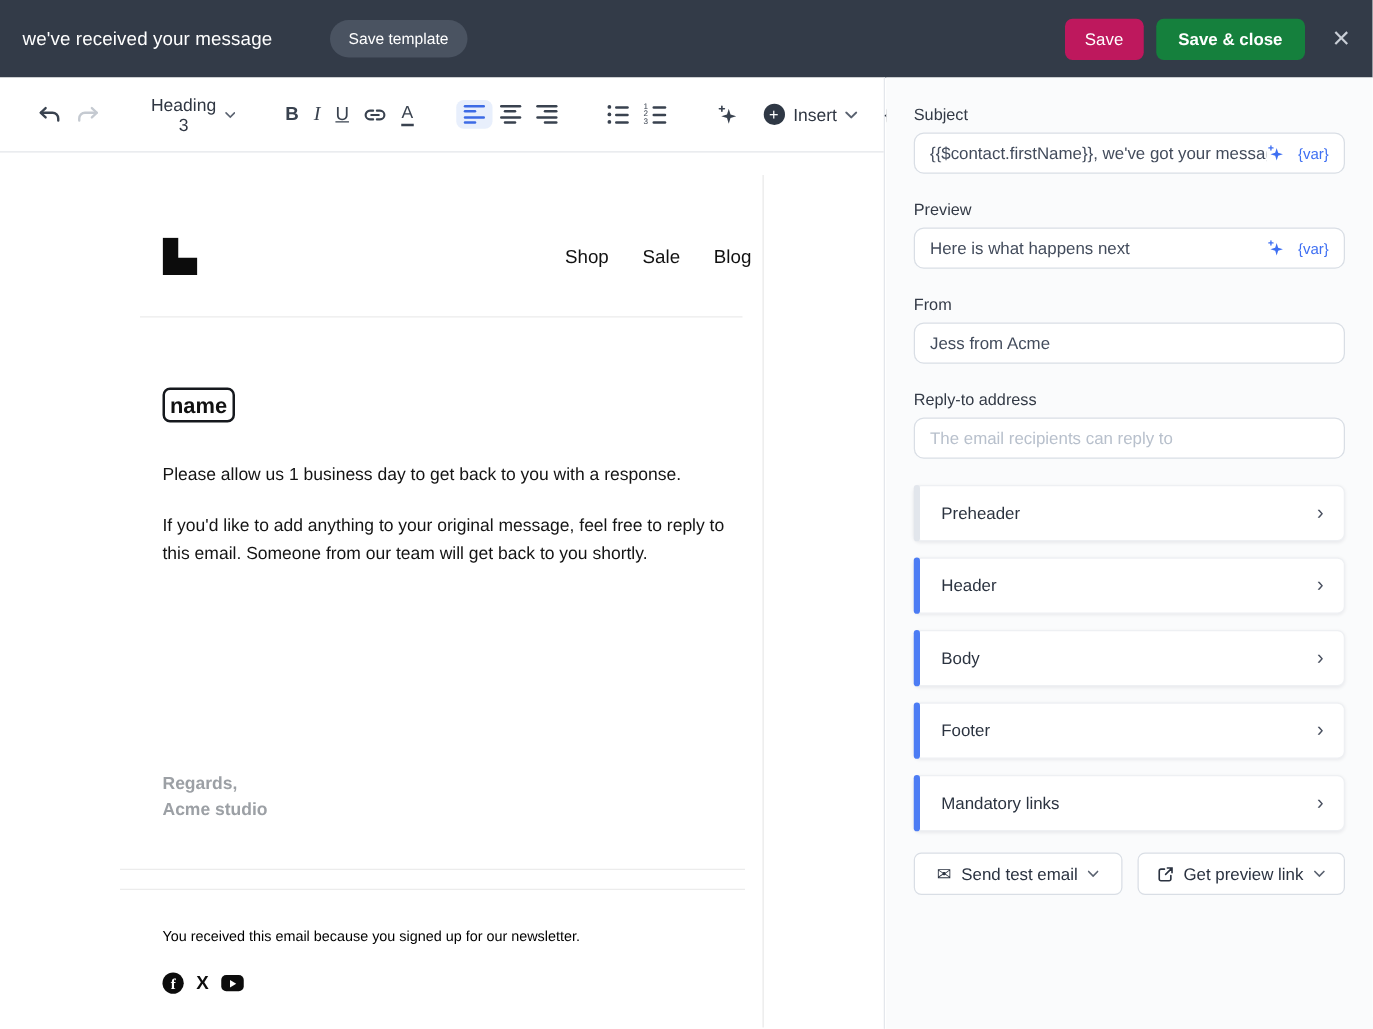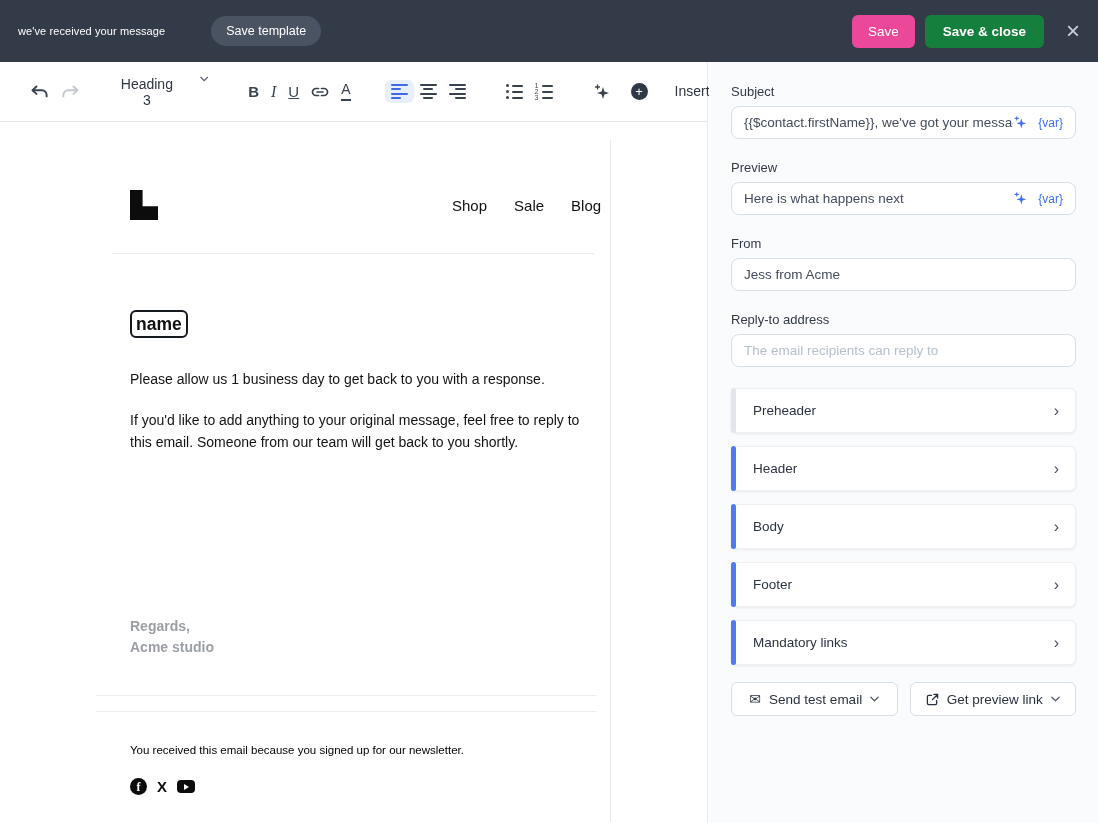--- a/index.html
+++ b/index.html
@@ -3,42 +3,42 @@
 <meta charset="utf-8">
 <style>
   * { margin:0; padding:0; box-sizing:border-box; }
   html,body { width:1098px; height:823px; overflow:hidden; background:#fff;
     font-family:"Liberation Sans", sans-serif; }
   .app { position:absolute; top:0; left:0; width:1098px; height:823px; }
 
   
   .topbar { position:absolute; top:0; left:0; width:100%; height:62px;
     background:#333B48; display:flex; align-items:center; padding:0 18px; }
-  .topbar-title { color:#fff; font-size:11px; letter-spacing:.1px; }
+  .topbar-title { color:#fff; font-size:15px; letter-spacing:.1px; }
   .pill-btn { margin-left:46px; background:#4A5361; color:#fff; border:none;
     font-size:12.5px; padding:8px 15px; border-radius:16px; cursor:pointer;
     font-family:inherit; }
   .topbar-right { margin-left:auto; display:flex; align-items:center; gap:10px; }
-  .btn-save { background:#ec4899; color:#fff; border:none; font-size:13.5px;
+  .btn-save { background:#be185d; color:#fff; border:none; font-size:13.5px;
     padding:9px 16px; border-radius:6px; cursor:pointer; font-family:inherit; }
   .btn-save-close { background:#15803d; color:#fff; border:none; font-size:13.5px;
     font-weight:700; padding:9px 18px; border-radius:6px; cursor:pointer; font-family:inherit; }
   .btn-close { background:none; border:none; color:#C9CED6; font-size:24px;
     font-weight:300; margin-left:12px; cursor:pointer; line-height:1; font-family:inherit; }
 
   
   .left-panel { position:absolute; top:62px; left:0; width:708px; height:761px;
     background:#fff; border-right:1px solid #E4E7EC; }
 
   .toolbar { height:60px; border-bottom:1px solid #E3E6EA; display:flex;
     align-items:center; padding:0 24px; color:#39424F; }
   .tb-sep { width:1px; height:24px; background:#E1E4E8; margin:0 14px; }
-  .tb-btn { display:flex; justify-content:center; background:none;
+  .tb-btn { display:flex; align-items:center; justify-content:center; background:none;
     border:none; cursor:pointer; color:#39424F; padding:4px 6px; border-radius:6px;
-    font-family:inherit;gap:20px; }
+    font-family:inherit; }
   .tb-btn.disabled { color:#C5CAD1; }
   .tb-btn.active { background:#E8EFFC; color:#3D6BE5; }
   .tb-label { font-size:14px; color:#2F3642; }
   .bold-g { font-weight:700; font-size:15px; }
   .italic-g { font-family:"Liberation Serif", serif; font-style:italic; font-size:16px; }
   .under-g { font-size:15px; text-decoration:underline; }
   .color-g { font-size:14px; border-bottom:2px solid currentColor; padding-bottom:1px; line-height:1.1; }
   .caret { margin-left:6px; }
   .bars { display:flex; flex-direction:column; gap:2.5px; width:17px; }
   .bars i { display:block; height:2px; background:currentColor; border-radius:1px; }

